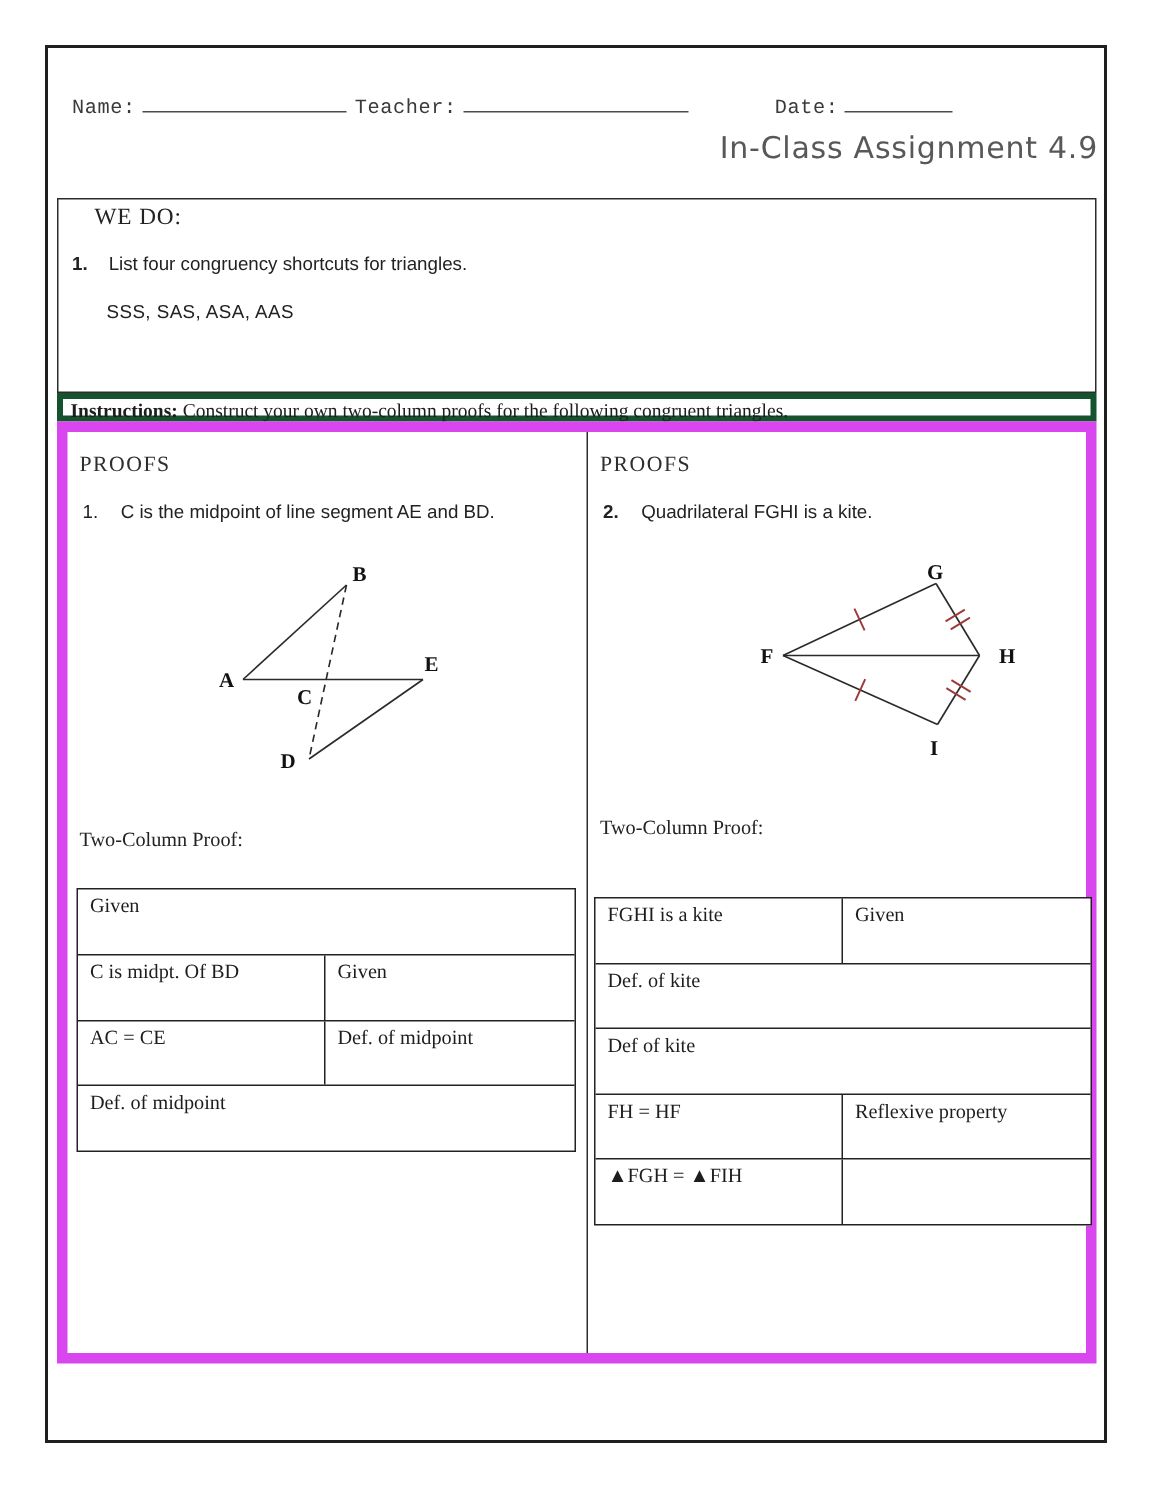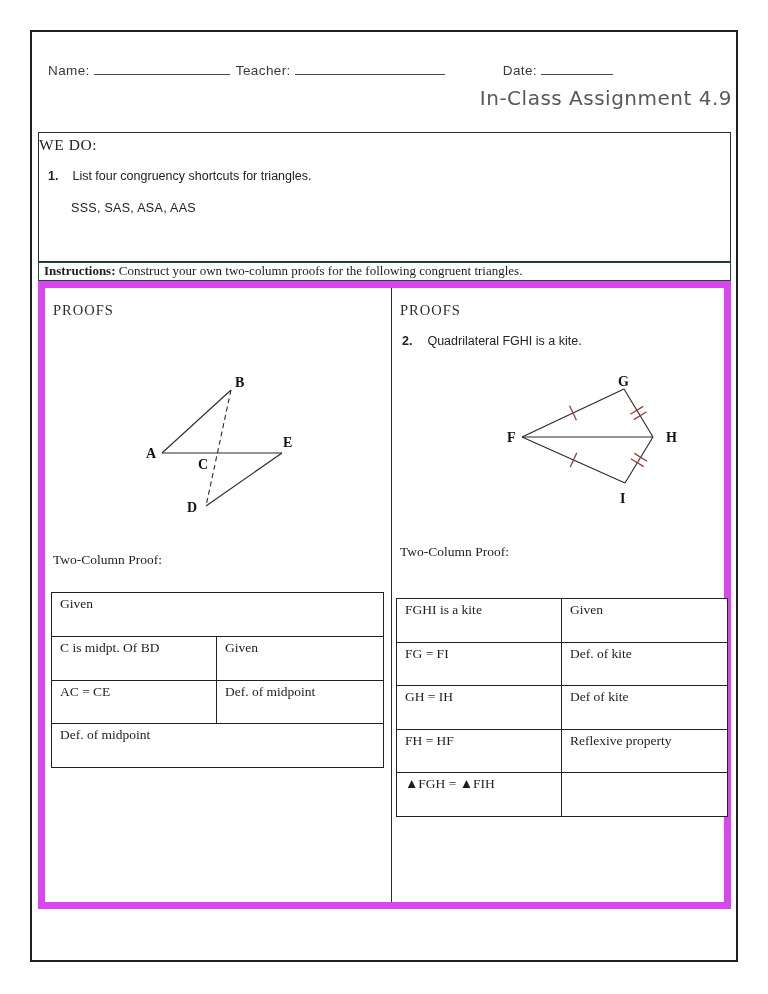--- a/index.html
+++ b/index.html
@@ -3,42 +3,42 @@
 <meta charset="utf-8">
 <style>
   html,body{margin:0;padding:0;background:#ffffff;}
   .page{position:relative;width:768px;height:994px;background:#ffffff;overflow:hidden;
         font-family:"Liberation Serif","DejaVu Serif",serif;color:#1c1c1c;}
   .sheet{position:absolute;left:30px;top:30px;width:708px;height:932px;
          border:2px solid #1f1f1f;box-sizing:border-box;background:#ffffff;}
 
   
   .hdr{position:absolute;left:16px;top:29px;width:676px;white-space:nowrap;
-       font-family:Liberation Sans, sans-serif;font-size:13.5px;color:#3a3a3a;
+       font-family:Liberation Mono, monospace;font-size:13.5px;color:#3a3a3a;
        letter-spacing:.4px;}
   .blank{display:inline-block;border-bottom:1.5px solid #4a4a4a;height:13px;vertical-align:baseline;}
   .b-name{width:136px;margin:0 6px 0 4px;}
   .b-teacher{width:150px;margin:0 0 0 4px;}
   .b-date{width:72px;margin:0 0 0 4px;}
   .lbl-date{margin-left:58px;}
   .title{position:absolute;right:4px;top:54px;font-family:"DejaVu Sans",sans-serif;
          font-size:20px;letter-spacing:.5px;color:var(--title-color,#58585a);}
 
   
   .wedo{position:absolute;left:6px;top:100px;width:693px;height:130px;
         border:1px solid #2c2c2c;box-sizing:border-box;}
-  .wedo-h{position:absolute;left:0;top:3px;font-size:15.5px;letter-spacing:.6px;color:#232323;}
+  .wedo-h{position:absolute;left:24px;top:3px;font-size:15.5px;letter-spacing:.6px;color:#232323;}
   .q-row{position:absolute;left:9px;top:36px;font-family:"Liberation Sans","DejaVu Sans",sans-serif;
          font-size:12.5px;color:#222;}
   .q-num{font-weight:bold;margin-right:14px;}
   .q-ans{position:absolute;left:32px;top:68px;font-family:"Liberation Sans","DejaVu Sans",sans-serif;
          font-size:12.5px;color:#222;letter-spacing:.3px;}
 
   
-  .instr{position:absolute;left:6px;top:230px;width:693px;height:19px;border:1px solid #14532d;
+  .instr{position:absolute;left:6px;top:230px;width:693px;height:19px;border:4px solid #14532d;
          box-sizing:border-box;font-size:13px;line-height:16px;padding-left:5px;color:#1d1d1d;}
   .instr b{font-weight:bold;}
 
   
   .proofs{position:absolute;left:6px;top:249px;width:693px;height:628px;border:7px solid #d946ef;
           box-sizing:border-box;display:flex;}
   .col-l{position:relative;width:347px;border-right:1px solid #2c2c2c;box-sizing:border-box;}
   .col-r{position:relative;flex:1;}
   .proofs-h{position:absolute;left:8px;top:14px;font-size:14.5px;letter-spacing:1px;color:#2e2e2e;}
   .item{position:absolute;left:10px;top:46px;font-family:"Liberation Sans","DejaVu Sans",sans-serif;
@@ -88,20 +88,23 @@
     </div>
 
     <div class="instr">
       <b>Instructions:</b><span> Construct your own two-column proofs for the following congruent triangles.</span>
     </div>
 
     <div class="proofs">
 
       <div class="col-l">
         <div class="proofs-h">PROOFS</div>
+        <div class="item">
+          <span class="n">1.</span><span>C is the midpoint of line segment AE and BD.</span>
+        </div>
 
         <svg class="fig" style="left:100px;top:84px;" width="195" height="150" viewBox="0 0 195 150">
           <line x1="17" y1="81" x2="86" y2="18"></line>
           <line x1="17" y1="81" x2="137" y2="81"></line>
           <line x1="61" y1="134" x2="137" y2="81"></line>
           <line class="dash" x1="86" y1="18" x2="61" y2="134"></line>
           <text x="1" y="86">A</text>
           <text x="90" y="15">B</text>
           <text x="53" y="97">C</text>
           <text x="42" y="140">D</text>
@@ -154,25 +157,23 @@
         </svg>
 
         <div class="tcp tcp-r">Two-Column Proof:</div>
 
         <div class="ptable tbl-r">
           <div class="prow">
             <div class="pcell st">FGHI is a kite</div>
             <div class="pcell">Given</div>
           </div>
           <div class="prow">
-            <div class="pcell st">FG = FI</div>
             <div class="pcell">Def. of kite</div>
           </div>
           <div class="prow">
-            <div class="pcell st">GH = IH</div>
             <div class="pcell">Def of kite</div>
           </div>
           <div class="prow">
             <div class="pcell st">FH = HF</div>
             <div class="pcell">Reflexive property</div>
           </div>
           <div class="prow">
             <div class="pcell st">▲FGH = ▲FIH</div>
           </div>
         </div>

